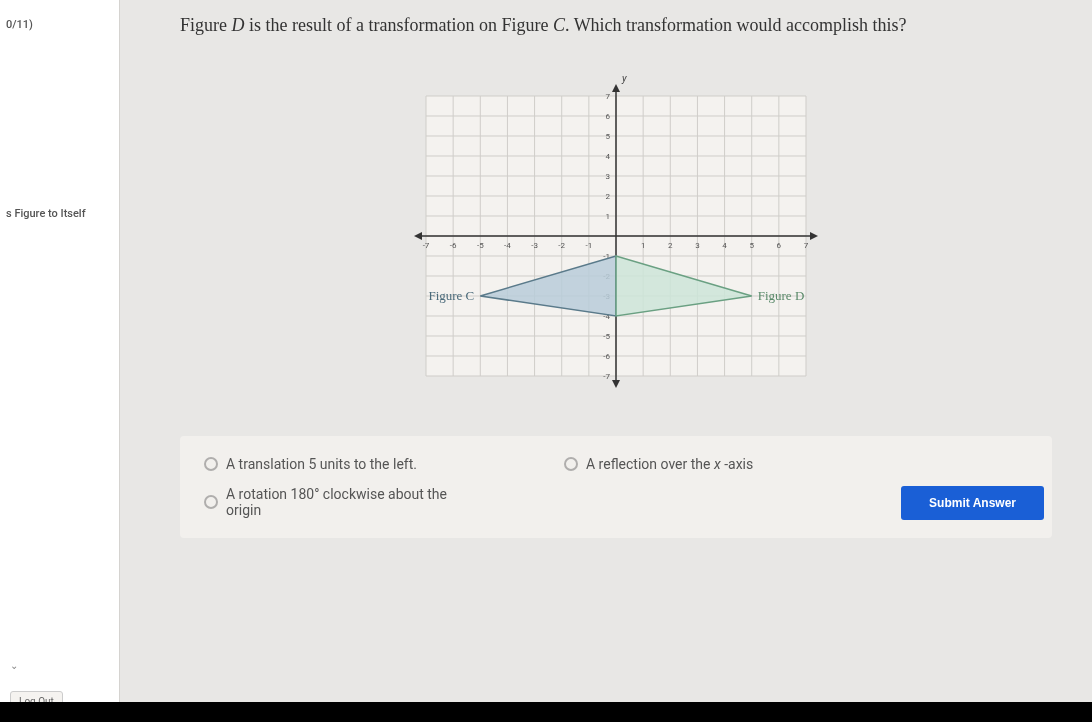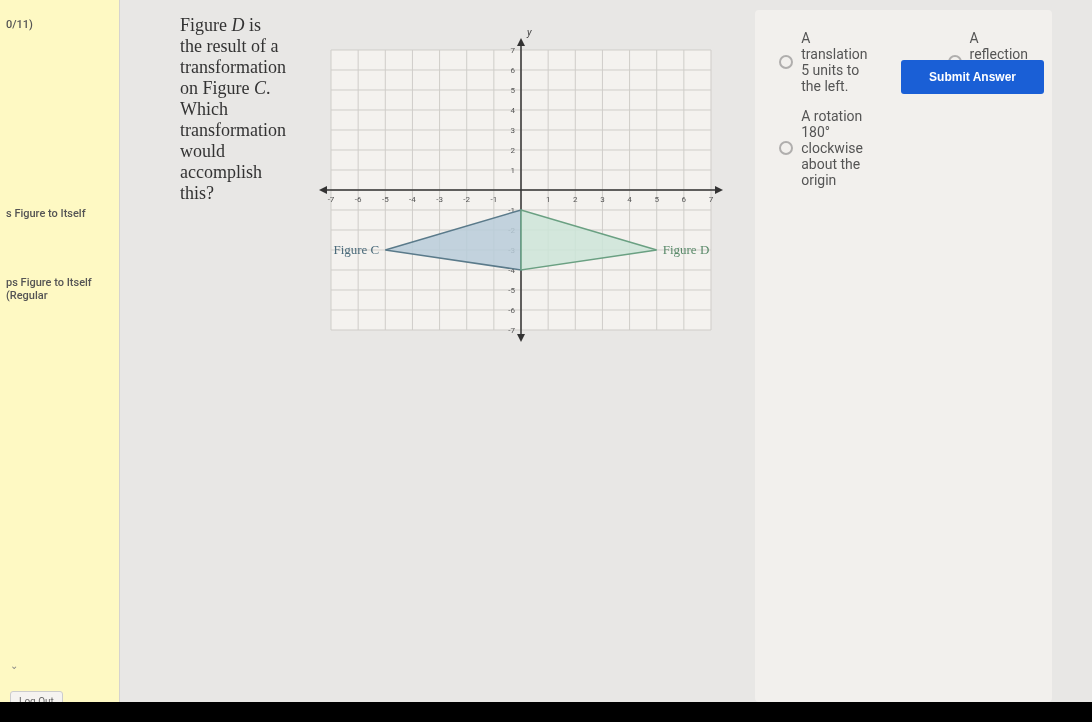--- a/index.html
+++ b/index.html
@@ -6,21 +6,21 @@
     body {
       font-family: -apple-system, BlinkMacSystemFont, "Segoe UI", Roboto, sans-serif;
       background: #e8e7e5;
       width: 1092px;
       height: 722px;
       overflow: hidden;
       display: flex;
     }
     .sidebar {
       width: 120px;
-      background: #fef9c3;
+      background: #ffffff;
       border-right: 1px solid #d5d3d0;
       padding-top: 10px;
       font-size: 11px;
       color: #666;
       display: flex;
       flex-direction: column;
     }
     .sidebar-item {
       padding: 8px 6px;
       cursor: pointer;
@@ -36,23 +36,22 @@
       border: 1px solid #ccc;
       border-radius: 3px;
       font-size: 10px;
       color: #666;
       cursor: pointer;
       width: fit-content;
     }
     .main {
       flex: 1;
       display: flex;
-      flex-direction: row;
+      flex-direction: column;
       padding: 10px 40px 20px 60px;
-      gap: 14px;
     }
     .question {
       font-family: Georgia, "Times New Roman", serif;
       font-size: 18px;
       color: #333;
       margin-bottom: 20px;
       padding-top: 5px;
     }
     .question .fig { font-style: italic; }
     .chart-area {
@@ -122,21 +121,20 @@
       background: #000;
     }
   </style>
 </head>
 <body>
 
 <div class="sidebar">
   <div class="sidebar-item">0/11)</div>
   <div style="height:120px"></div>
   <div class="sidebar-item">s Figure to Itself</div>
-  <div class="sidebar-item" style="margin-bottom:10px">ps Figure to Itself (Regular</div>
   <div class="sidebar-spacer"></div>
   <div class="dropdown-caret">⌄</div>
   <div class="logout-btn">Log Out</div>
 </div>
 
 <div class="main">
   <div class="question">
     <span>Figure </span><span class="fig">D</span><span> is the result of a transformation on Figure </span><span class="fig">C</span><span>. Which transformation would accomplish this?</span>
   </div>
 

